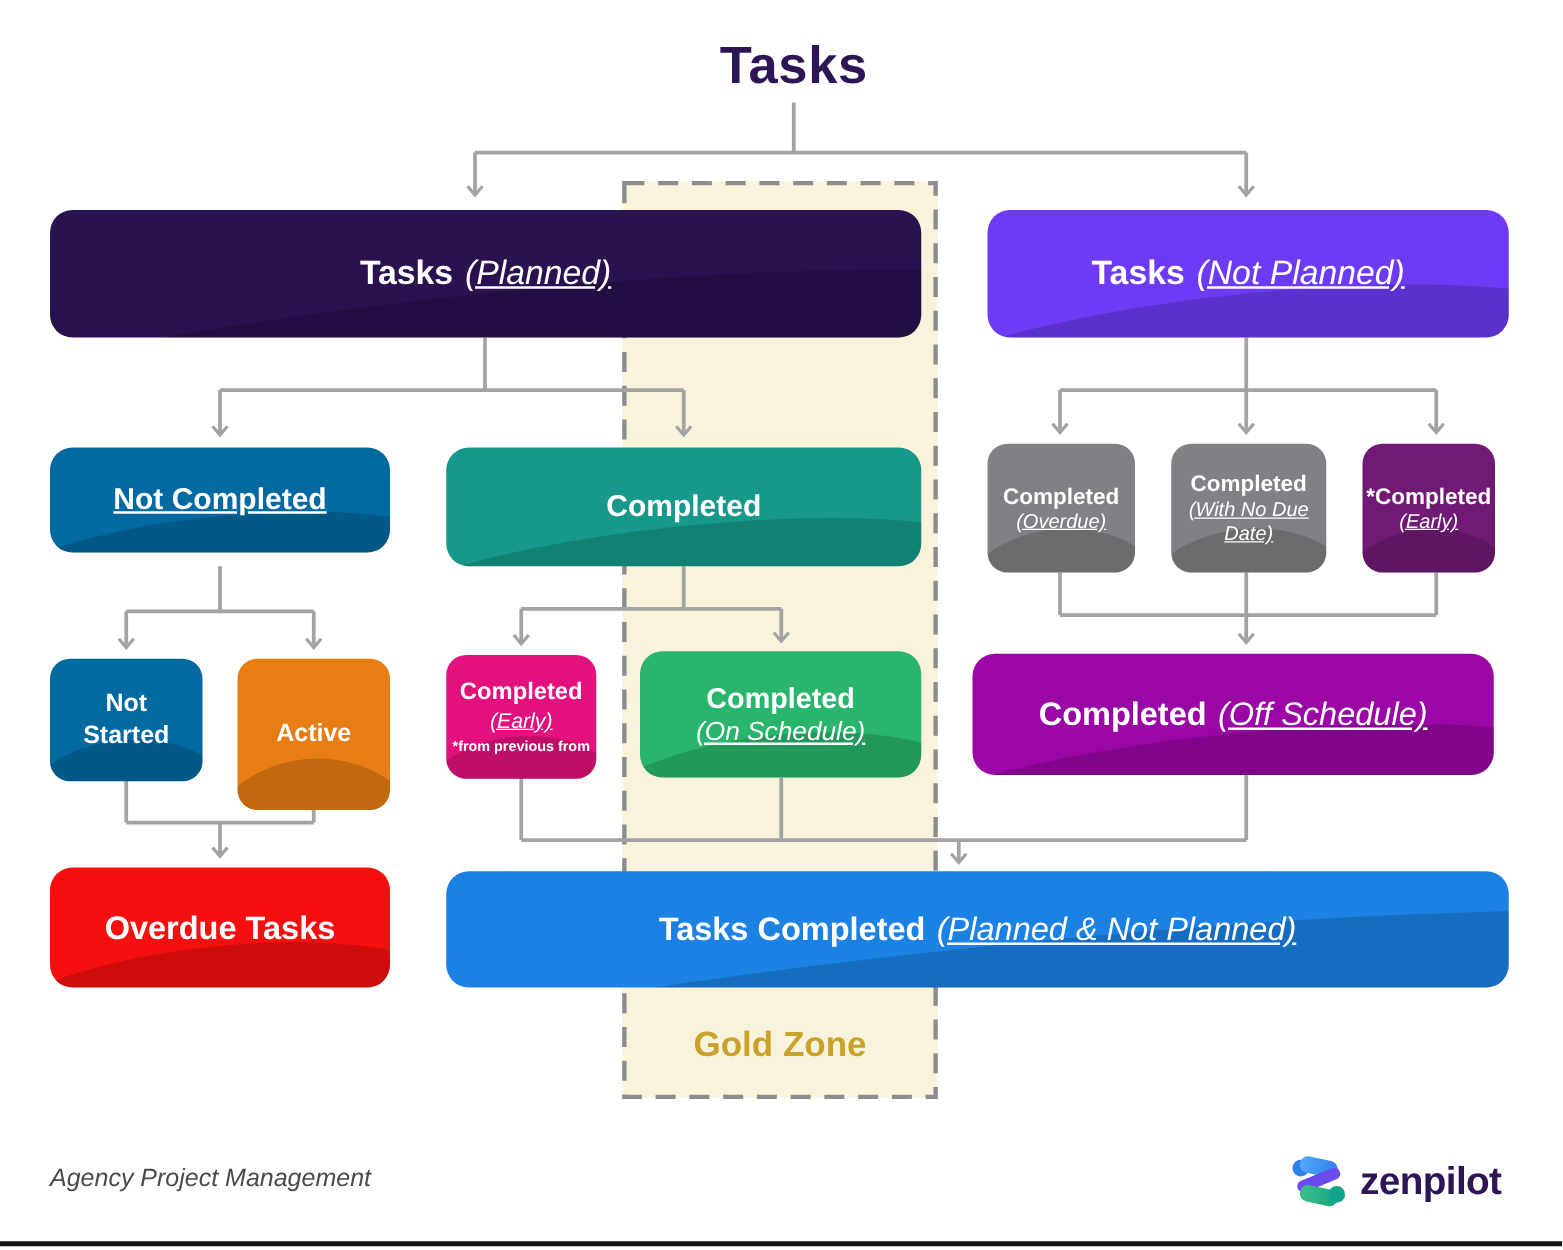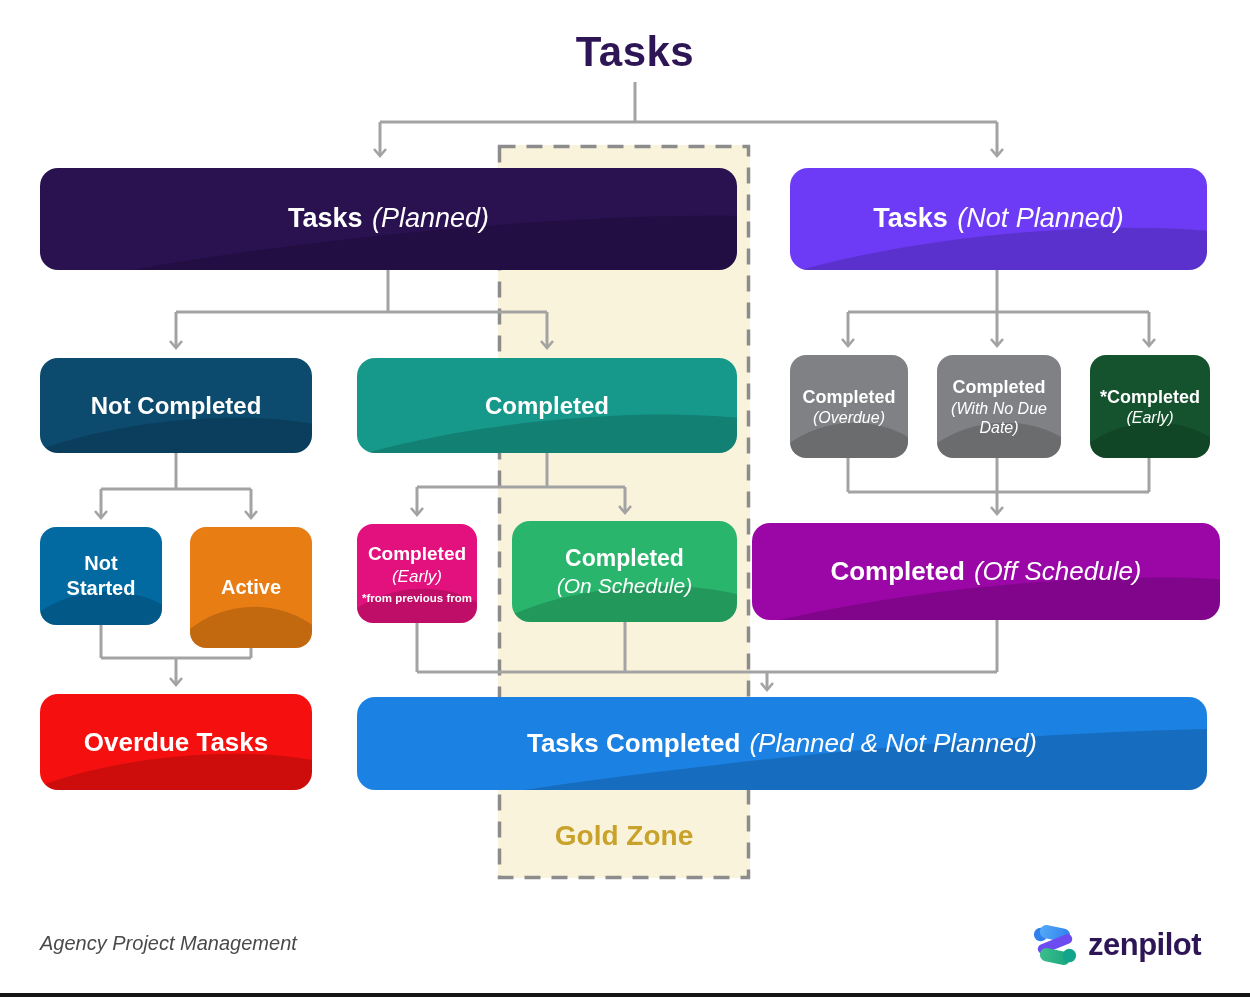--- a/index.html
+++ b/index.html
@@ -19,21 +19,21 @@
   .wires{position:absolute;left:0;top:0;z-index:1;}
 
   
   .node{position:absolute;border-radius:18px;overflow:hidden;color:#ffffff;
         display:flex;flex-direction:column;align-items:center;justify-content:center;
         text-align:center;z-index:2;}
   .node::after{content:"";position:absolute;left:-25%;width:150%;height:130%;top:66%;
         background:rgba(0,0,0,0.16);border-radius:50%;transform:rotate(-6deg);pointer-events:none;}
   .node .lbl{position:relative;z-index:1;line-height:1.25;}
   .node b{font-weight:bold;}
-  .node i{font-style:italic;font-weight:normal;}
+  .node i{font-style:italic;font-weight:normal;text-decoration:underline;}
   .inline-it{margin-left:0.35em;}
   .fs27{font-size:27px;} .fs26{font-size:26px;} .fs24{font-size:24px;} .fs20{font-size:20px;}
   .gray-lbl b{font-size:18px;display:block;}
   .gray-lbl i{font-size:16px;display:block;line-height:1.2;}
   .pink-lbl b{font-size:19px;display:block;}
   .pink-lbl i{font-size:17px;display:block;}
   .pink-note{font-size:11.5px;font-weight:bold;margin-top:4px;display:block;}
   .green-lbl b{font-size:23px;display:block;}
   .green-lbl i{font-size:21px;display:block;}
 
@@ -100,21 +100,21 @@
       <b>Tasks</b><i class="inline-it">(Planned)</i>
     </div>
   </div>
 
   <div class="node" style="left: 790px; top: 168px; width: 417px; height: 102px; background: rgb(109, 59, 245);">
     <div class="lbl fs27">
       <b>Tasks</b><i class="inline-it">(Not Planned)</i>
     </div>
   </div>
 
-  <div class="node" style="left: 40px; top: 358px; width: 272px; height: 95px; background: #0c4a6e;">
+  <div class="node" style="left: 40px; top: 358px; width: 272px; height: 84px; background: #0369a1; text-decoration: underline;">
     <div class="lbl fs24">
       <b>Not Completed</b>
     </div>
   </div>
 
   <div class="node" style="left: 357px; top: 358px; width: 380px; height: 95px; background: rgb(22, 153, 138);">
     <div class="lbl fs24">
       <b>Completed</b>
     </div>
   </div>
@@ -126,21 +126,21 @@
     </div>
   </div>
 
   <div class="node" style="left: 937px; top: 355px; width: 124px; height: 103px; border-radius: 16px; background: rgb(127, 129, 132);">
     <div class="lbl gray-lbl">
       <b>Completed</b>
       <i>(With No Due Date)</i>
     </div>
   </div>
 
-  <div class="node" style="left: 1090px; top: 355px; width: 120px; height: 103px; border-radius: 16px; background: #14532d;">
+  <div class="node" style="left: 1090px; top: 355px; width: 106px; height: 103px; border-radius: 16px; background: #701a75;">
     <div class="lbl gray-lbl">
       <b>*Completed</b>
       <i>(Early)</i>
     </div>
   </div>
 
   <div class="node" style="left: 40px; top: 527px; width: 122px; height: 98px; border-radius: 16px; background: #0369a1;">
     <div class="lbl fs20" style="padding:0 18px">
       <b>Not Started</b>
     </div>
@@ -160,21 +160,21 @@
     </div>
   </div>
 
   <div class="node" style="left: 512px; top: 521px; width: 225px; height: 101px; background: rgb(41, 181, 108);">
     <div class="lbl green-lbl">
       <b>Completed</b>
       <i>(On Schedule)</i>
     </div>
   </div>
 
-  <div class="node" style="left: 752px; top: 523px; width: 468px; height: 97px; background: rgb(154, 7, 166);">
+  <div class="node" style="left: 778px; top: 523px; width: 417px; height: 97px; background: rgb(154, 7, 166);">
     <div class="lbl fs26">
       <b>Completed</b><i class="inline-it">(Off Schedule)</i>
     </div>
   </div>
 
   <div class="node" style="left: 40px; top: 694px; width: 272px; height: 96px; background: rgb(245, 15, 15);">
     <div class="lbl fs26">
       <b>Overdue Tasks</b>
     </div>
   </div>

